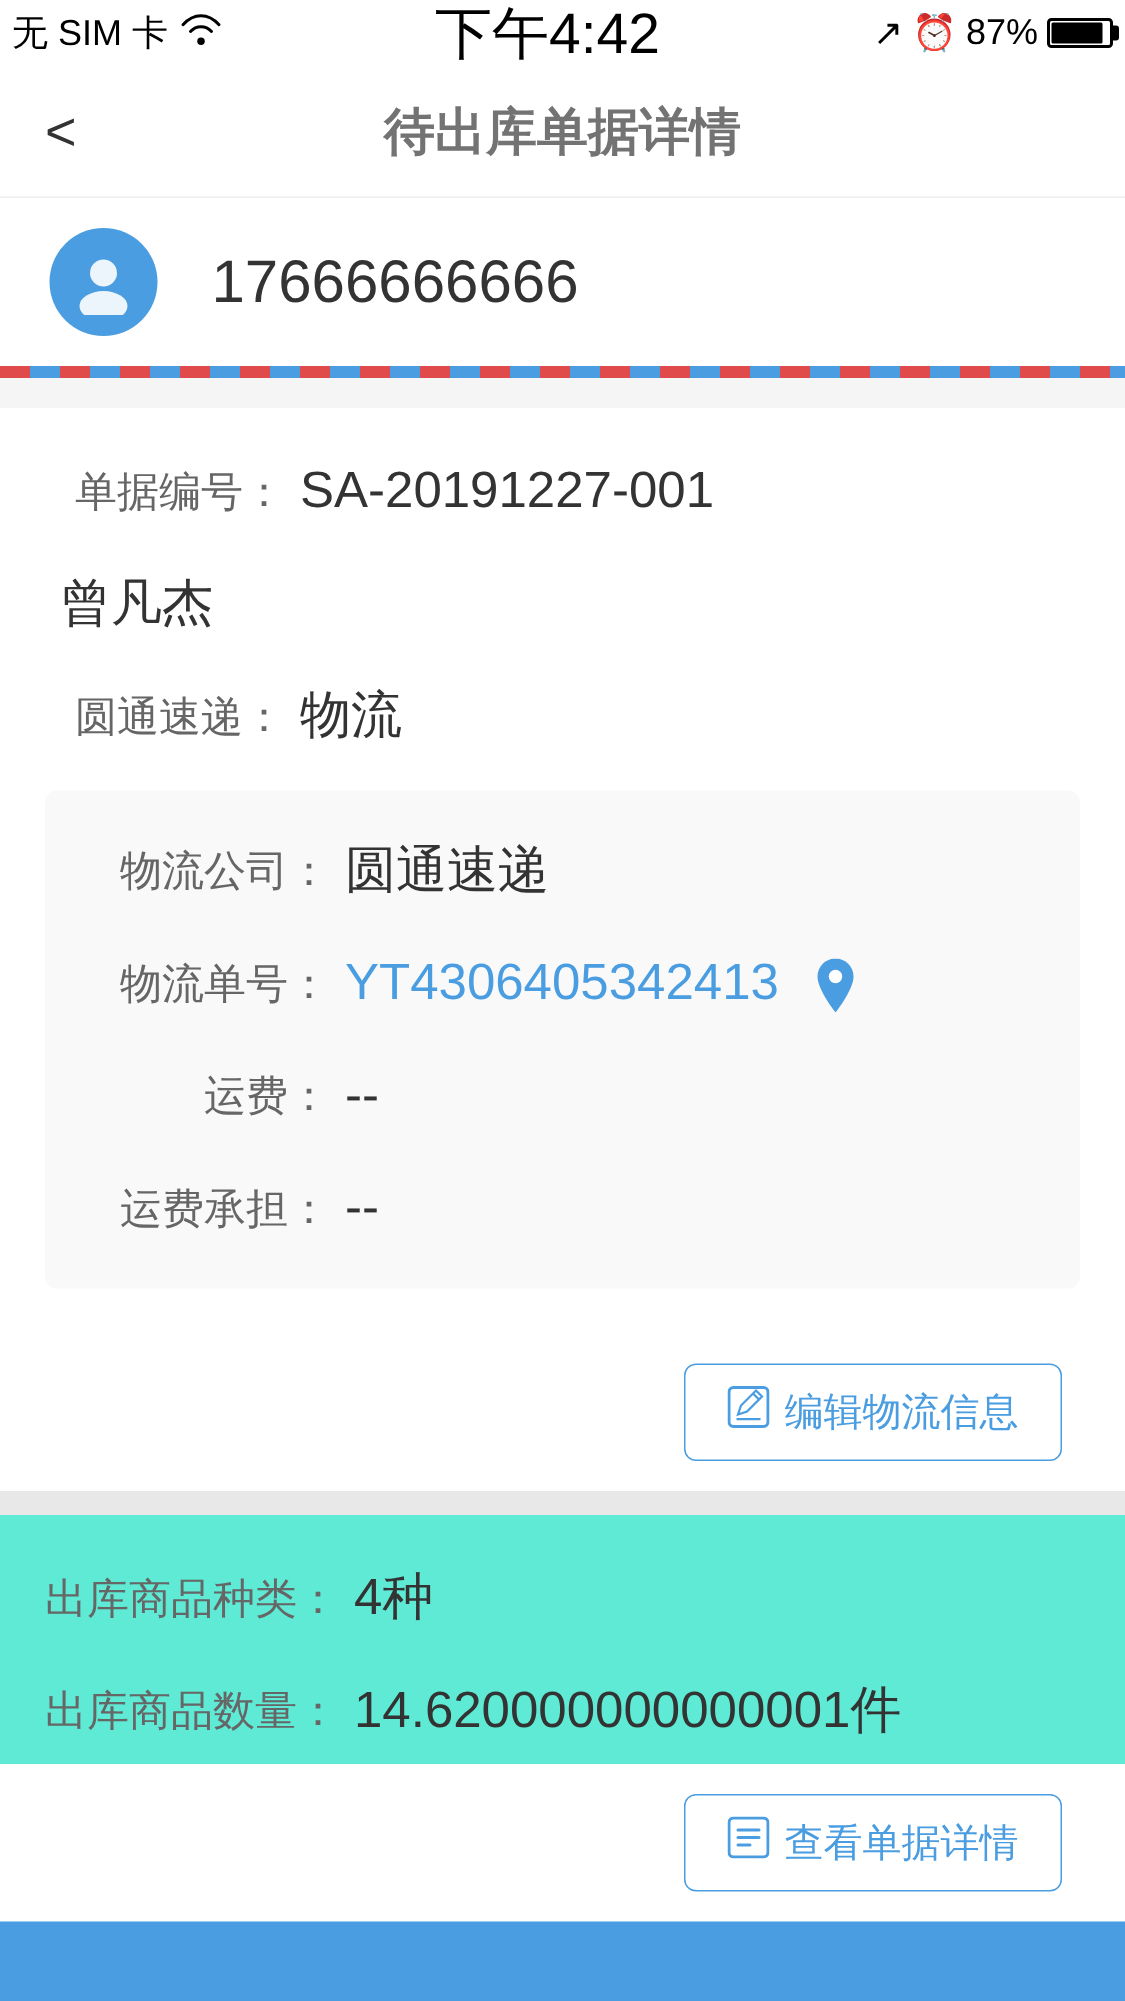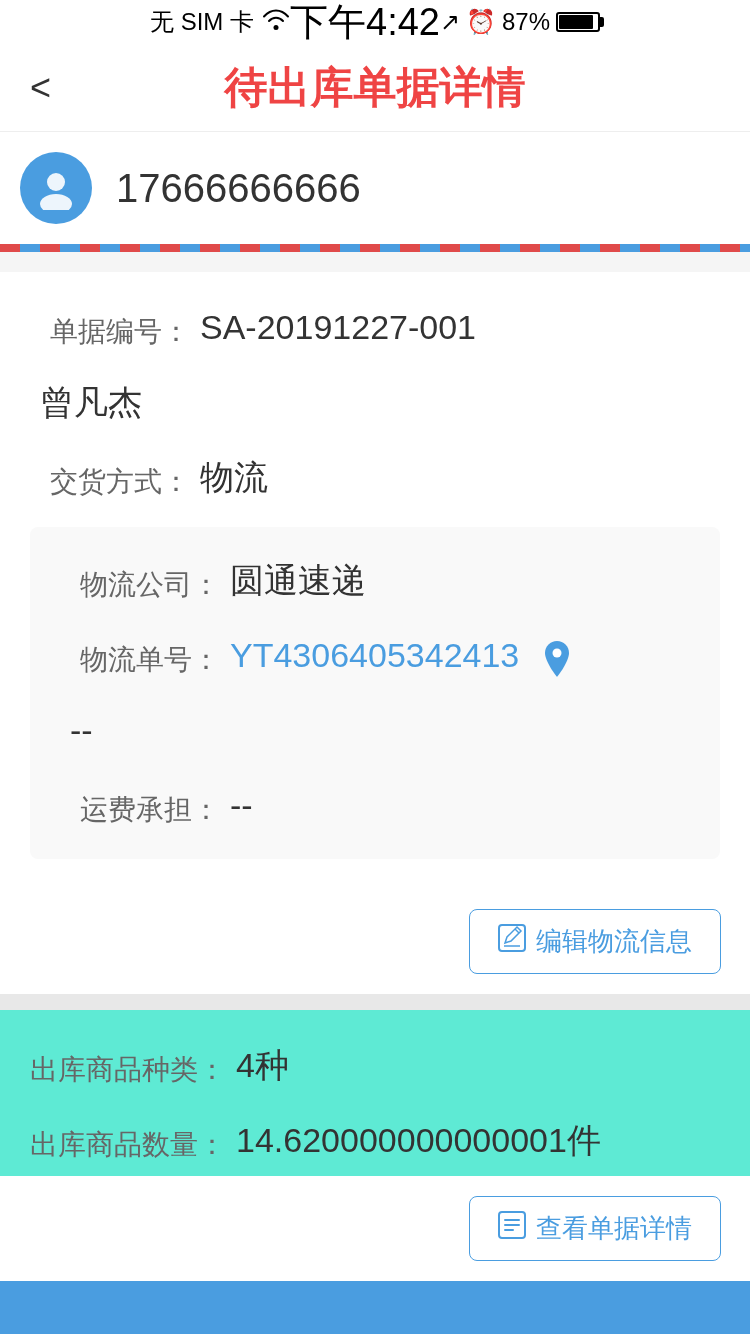--- a/index.html
+++ b/index.html
@@ -13,22 +13,22 @@
       font-size: 28px;
     }
 
     
     .status-bar {
       width: 750px;
       height: 44px;
       background: #fff;
       display: flex;
       align-items: center;
-      justify-content: center;
-      padding: 0 20px;
+      justify-content: space-between;
+      padding: 0 8px;
       font-size: 24px;
       color: #000;
     }
     .status-left { display: flex; align-items: center; gap: 8px; }
     .status-center { font-size: 38px; font-weight: 500; }
     .status-right { display: flex; align-items: center; gap: 6px; font-size: 24px; }
 
     
     .nav-bar {
       width: 750px;
@@ -41,32 +41,32 @@
       border-bottom: 1px solid #eee;
     }
     .nav-back {
       position: absolute;
       left: 30px;
       font-size: 36px;
       color: #333;
       cursor: pointer;
     }
     .nav-title {
-      font-size: 43px;
+      font-size: 34px;
       font-weight: 600;
-      color: #ef4444;
+      color: #737373;
     }
 
     
     .user-header {
       background: #fff;
-      padding: 20px 20px;
-      display: flex;
-      align-items: center;
-      gap: 24px;
+      padding: 20px 33px;
+      display: flex;
+      align-items: center;
+      gap: 36px;
       margin-top: 0;
     }
     .user-avatar {
       width: 72px;
       height: 72px;
       border-radius: 50%;
       background: #4a9de0;
       display: flex;
       align-items: center;
       justify-content: center;
@@ -90,21 +90,21 @@
 
     
     .section {
       background: #fff;
       margin: 20px 0 0 0;
       padding: 30px 30px;
     }
 
     .info-row {
       display: flex;
-      align-items: flex-end;
+      align-items: center;
       margin-bottom: 24px;
       line-height: 1.5;
     }
     .info-row:last-child { margin-bottom: 0; }
     .info-label {
       color: #666;
       font-size: 28px;
       min-width: 160px;
       text-align: right;
       flex-shrink: 0;
@@ -142,21 +142,21 @@
     .gray-divider {
       width: 100%;
       height: 16px;
       background: #e8e8e8;
     }
 
     
     .btn-row {
       display: flex;
       justify-content: flex-end;
-      padding: 20px 29px;
+      padding: 20px 42px;
       background: #fff;
     }
     .outline-btn {
       border: 1.5px solid #4a9de0;
       border-radius: 8px;
       color: #4a9de0;
       font-size: 26px;
       padding: 14px 28px;
       background: #fff;
       display: flex;
@@ -257,21 +257,21 @@
 
 <div class="section">
   <div class="info-row">
     <span class="info-label">单据编号：</span>
     <span class="info-value">SA-20191227-001</span>
   </div>
   <div class="info-row">
     <span class="info-value">曾凡杰</span>
   </div>
   <div class="info-row">
-    <span class="info-label">交货方式：</span>
+    <span class="info-label">圆通速递：</span>
     <span class="info-value">物流</span>
   </div>
 
   <div class="logistics-box">
     <div class="info-row">
       <span class="info-label">物流公司：</span>
       <span class="info-value">圆通速递</span>
     </div>
     <div class="info-row">
       <span class="info-label">物流单号：</span>
@@ -279,20 +279,21 @@
         <span>YT43064053424​13</span>
         <span class="location-icon">
           <svg width="32" height="36" viewBox="0 0 32 36" fill="none">
             <path d="M16 0C9.37 0 4 5.37 4 12c0 9 12 24 12 24s12-15 12-24c0-6.63-5.37-12-12-12z" fill="#4a9de0"></path>
             <circle cx="16" cy="12" r="4.5" fill="#fff"></circle>
           </svg>
         </span>
       </span>
     </div>
     <div class="info-row">
+      <span class="info-label">运费：</span>
       <span class="info-value">--</span>
     </div>
     <div class="info-row">
       <span class="info-label">运费承担：</span>
       <span class="info-value">--</span>
     </div>
   </div>
 </div>
 
 <div class="btn-row">

